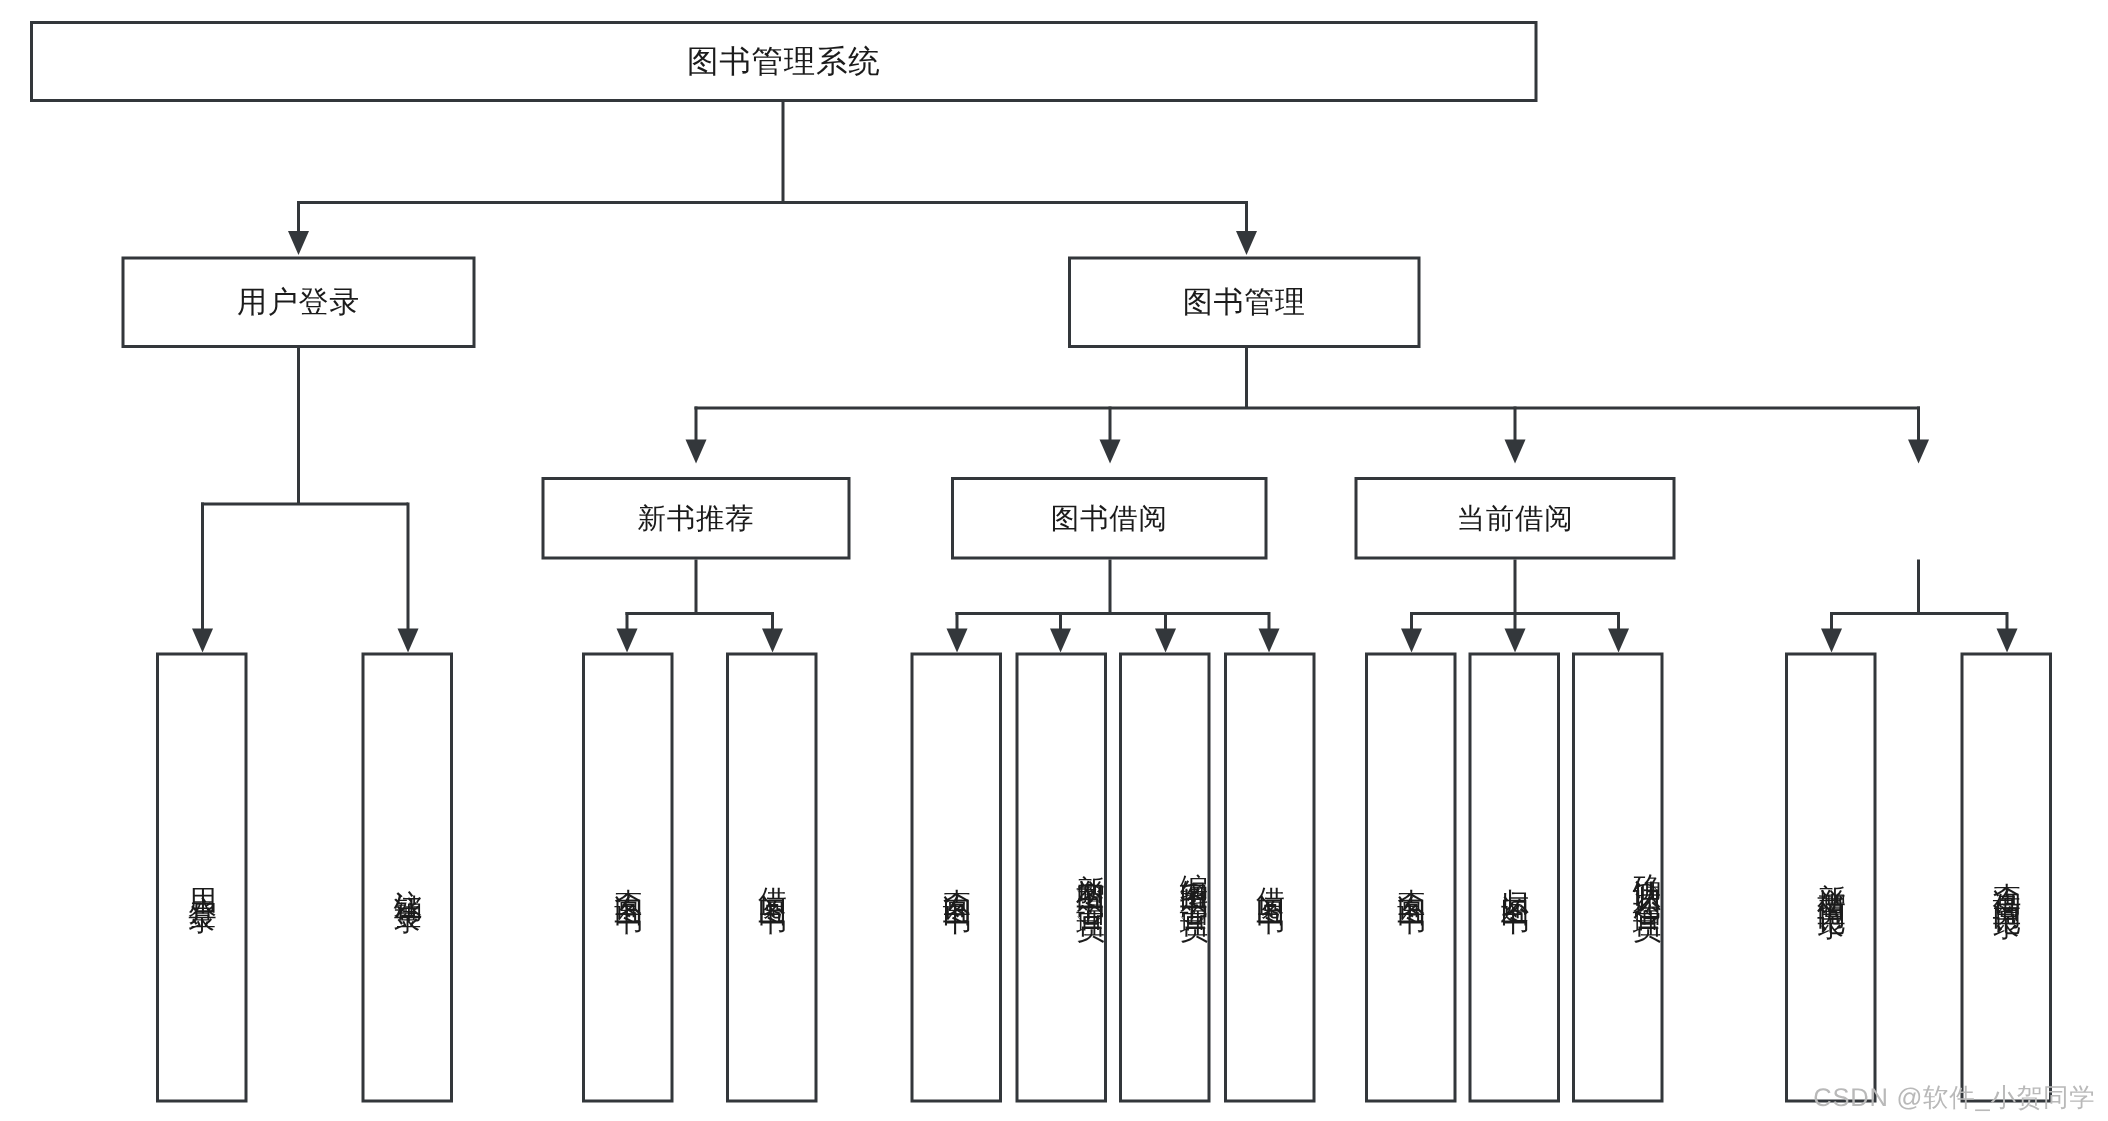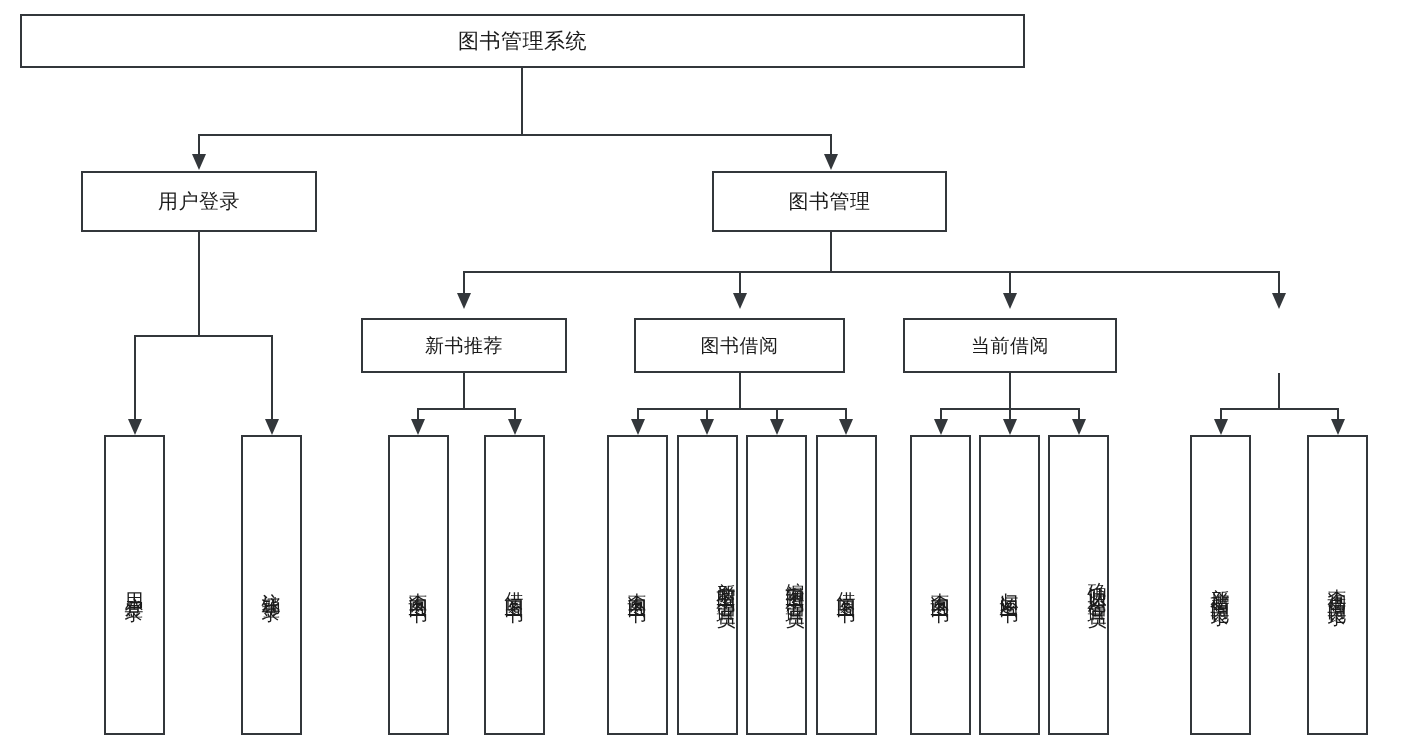--- a/index.html
+++ b/index.html
@@ -207,14 +207,15 @@
     <span>确认归还（管理员）</span>
   </div>
 
   <div class="node leaf" style="left:1190px; top:435px; width:61px; height:300px;">
     <span>新增借阅记录</span>
   </div>
   <div class="node leaf" style="left:1307px; top:435px; width:61px; height:300px;">
     <span>查询借阅记录</span>
   </div>
 
+  <div id="watermark">CSDN @软件_小贺同学</div>
 
 </div>
 
 </body></html>

